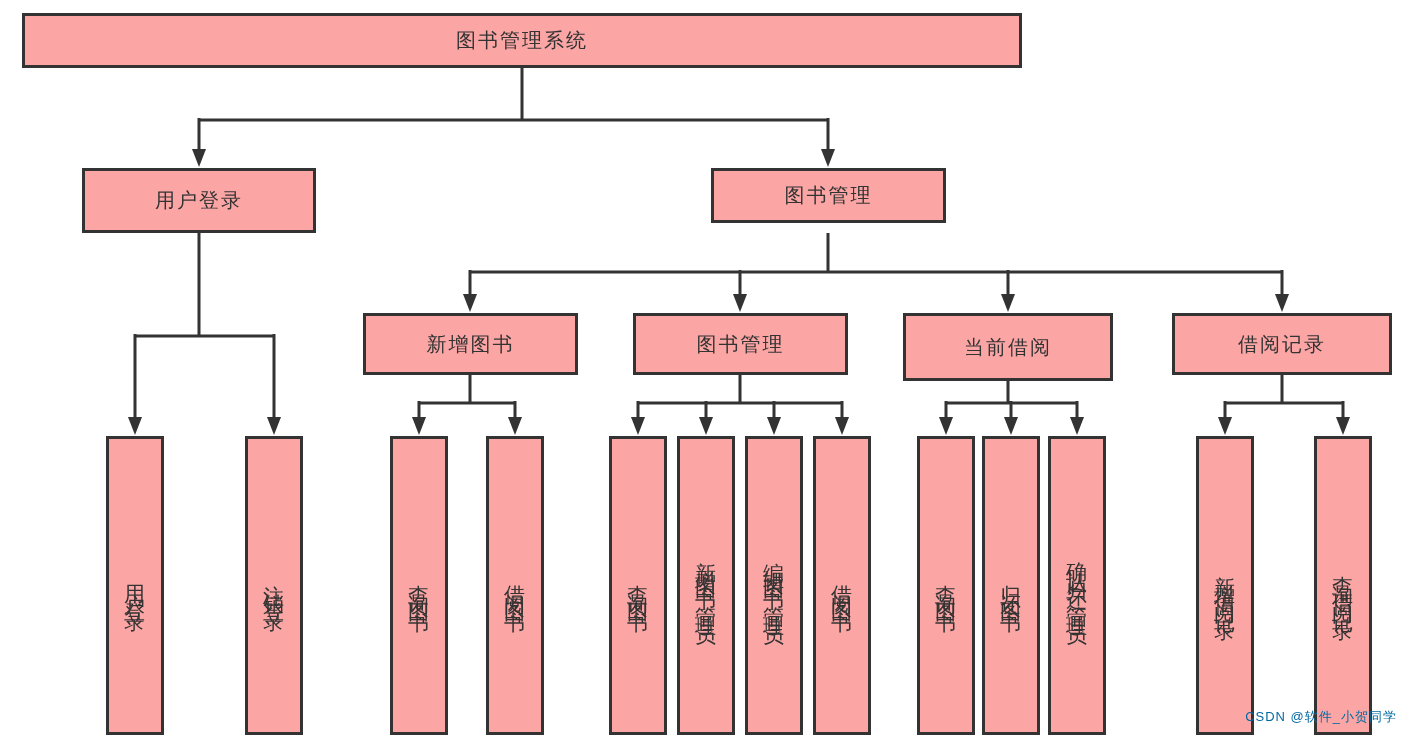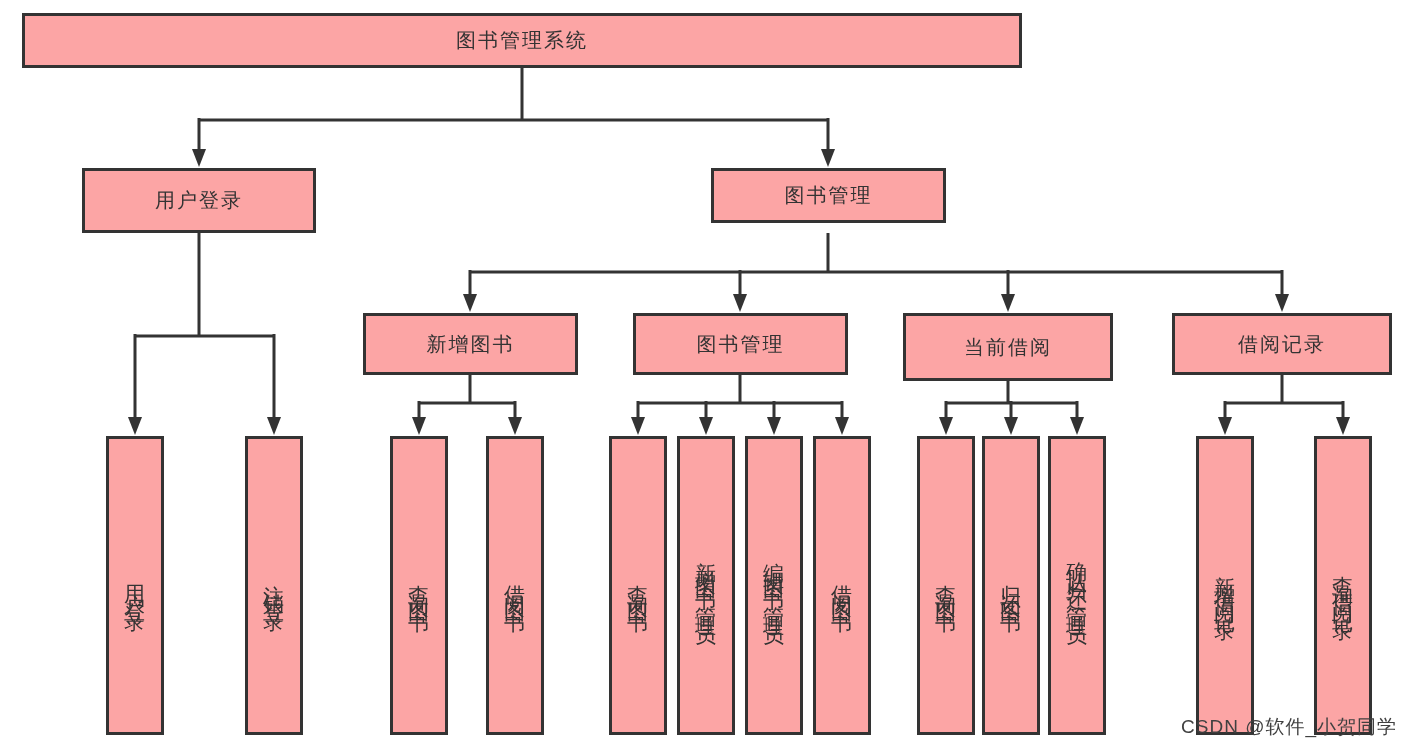--- a/index.html
+++ b/index.html
@@ -41,23 +41,23 @@
     writing-mode: vertical-rl;
     text-orientation: mixed;
     font-size: 21px;
     letter-spacing: 9px;
     line-height: 1;
     white-space: nowrap;
   }
   .watermark {
     position: absolute;
     right: 8px;
-    bottom: 7px;
-    font-size: 19px;
-    color: #404040;
+    bottom: 21px;
+    font-size: 13px;
+    color: #0369a1;
     letter-spacing: 1px;
     z-index: 3;
     white-space: nowrap;
   }
 </style>
 </head>
 <body>
 
 <div class="canvas">
 

